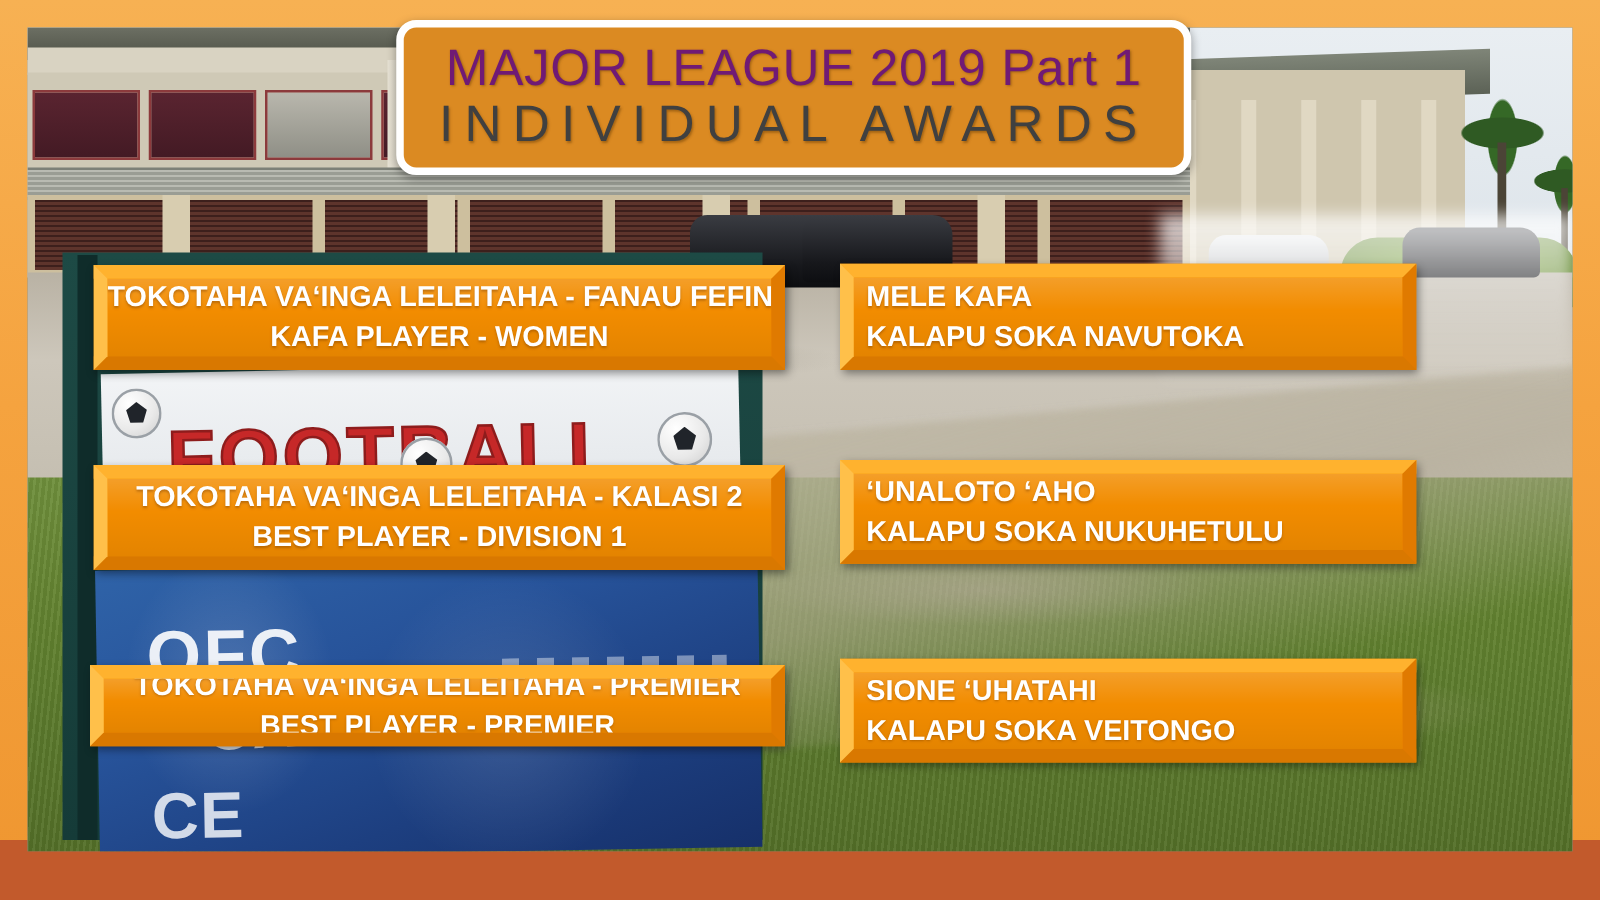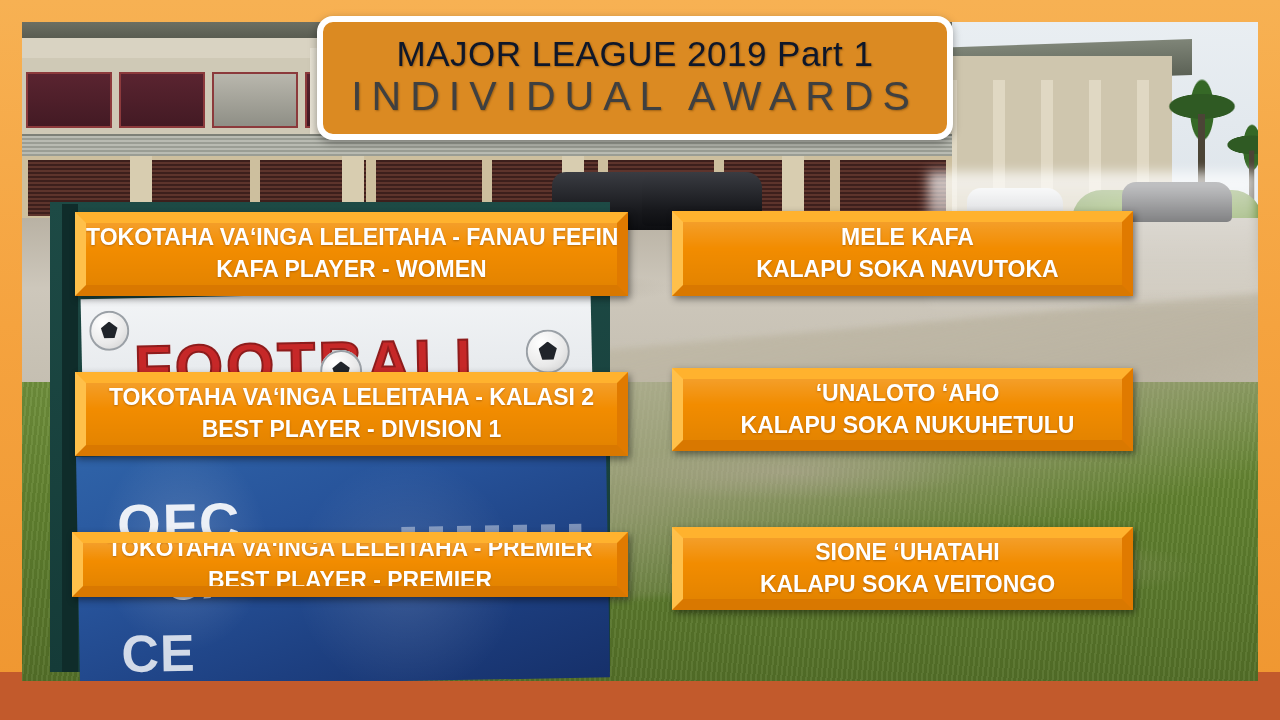--- a/index.html
+++ b/index.html
@@ -308,22 +308,22 @@
     border: 6px solid #ffffff;
     box-sizing: border-box;
     box-shadow: 0 3px 8px rgba(0,0,0,.35);
     display: flex;
     flex-direction: column;
     align-items: center;
     justify-content: center;
     overflow: hidden;
   }
   .title-line1 {
-    color: #0f172a;
-    font-size: 35px;
+    color: #701a75;
+    font-size: 41px;
     font-weight: 400;
     letter-spacing: .5px;
     line-height: 1.05;
     white-space: nowrap;
     text-shadow: 1px 1px 2px rgba(90,50,0,.45);
   }
   .title-line2 {
     color: #404040;
     font-size: 41px;
     font-weight: 400;
@@ -358,21 +358,21 @@
   .plaque-line {
     position: relative;
     color: #ffffff;
     font-weight: 700;
     font-size: 23px;
     line-height: 1.38;
     white-space: nowrap;
     text-shadow: 0 1px 2px rgba(120,60,0,.45);
   }
   .plaque.center .plaque-line { text-align: center; }
-  .plaque.left  .plaque-line { text-align: center; padding-left: 10px; }
+  .plaque.left  .plaque-line { text-align: left; padding-left: 10px; }
   .plaque.left  .plaque-line.indent { }
 
   
   .plaque.l1 { left: 75px;  top: 212px; width: 553px; height: 84px; }
   .plaque.l2 { left: 75px;  top: 372px; width: 553px; height: 84px; }
   .plaque.l3 { left: 72px;  top: 532px; width: 556px; height: 65px; }
 
   
   .plaque.r1 { left: 672px; top: 211px; width: 461px; height: 85px; }
   .plaque.r2 { left: 672px; top: 368px; width: 461px); width: 461px; height: 83px; }

